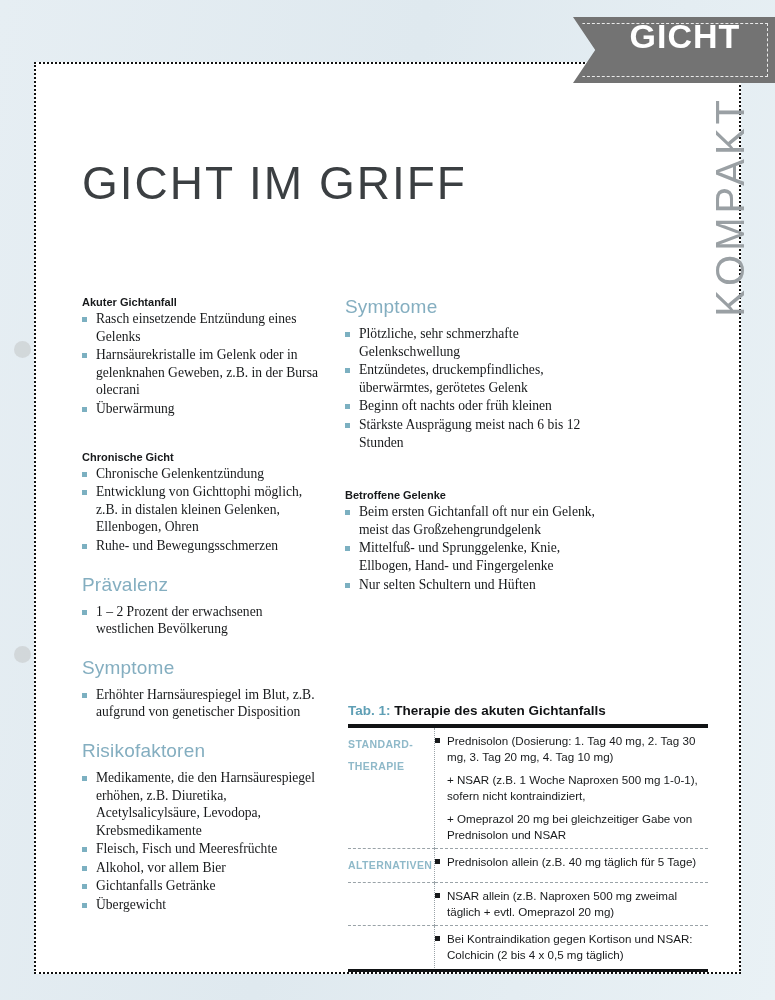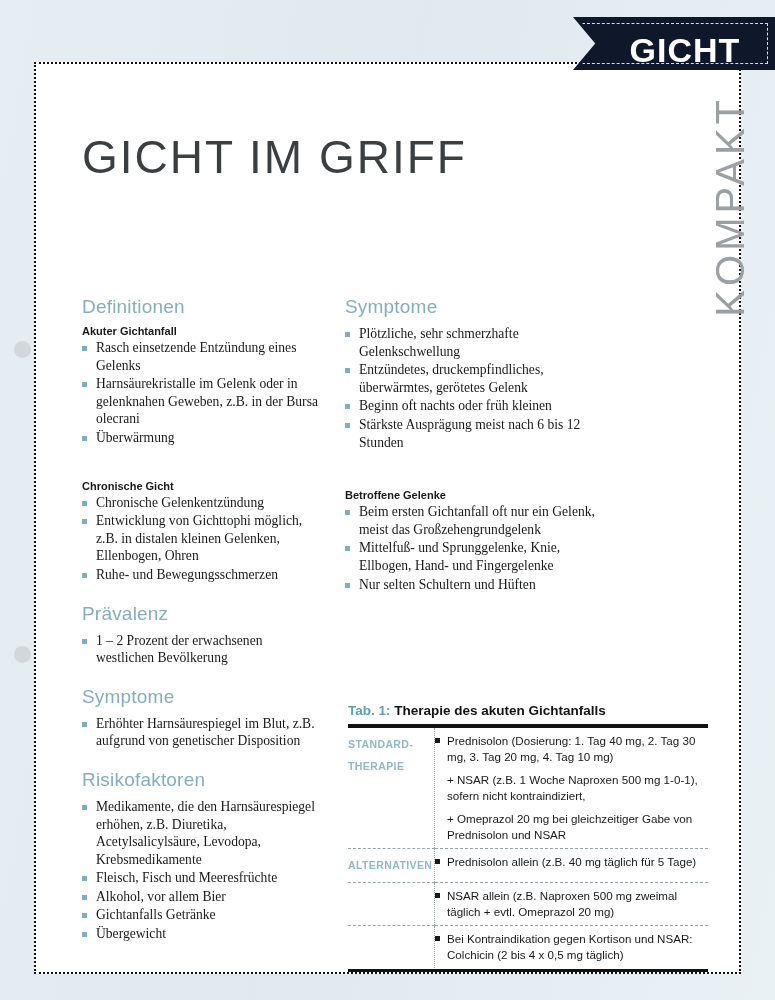--- a/index.html
+++ b/index.html
@@ -43,26 +43,26 @@
   }
   .margin-dot.d1 { left: 14px; top: 341px; }
   .margin-dot.d2 { left: 14px; top: 646px; }
 
   
   .banner {
     position: absolute;
     left: 573px;
     top: 17px;
     width: 202px;
-    height: 53px;
-    background: #0f172a;
+    height: 66px;
+    background: #737373;
     -webkit-clip-path: polygon(0 0, 100% 0, 100% 100%, 0 100%, 11% 50%);
     clip-path: polygon(0 0, 100% 0, 100% 100%, 0 100%, 11% 50%);
     display: flex;
-    align-items: flex-end;
+    align-items: flex-start;
     justify-content: center;
   }
   .banner-inner {
     position: absolute;
     left: 9px; top: 6px; right: 7px; bottom: 6px;
     border: 1px dashed rgba(255,255,255,.85);
     -webkit-clip-path: polygon(0 0, 100% 0, 100% 100%, 0 100%, 12% 50%);
     clip-path: polygon(0 0, 100% 0, 100% 100%, 0 100%, 12% 50%);
     pointer-events: none;
   }
@@ -88,21 +88,21 @@
     color: #9aa0a4;
     writing-mode: vertical-rl;
     transform: rotate(180deg);
     white-space: nowrap;
   }
 
   
   .doc-title {
     position: absolute;
     left: 82px;
-    top: 130px;
+    top: 156px;
     font-family: "Liberation Sans", sans-serif;
     font-weight: 300;
     font-size: 46px;
     letter-spacing: 2px;
     color: #3b3f42;
     white-space: nowrap;
   }
 
   
   .col {
@@ -248,21 +248,20 @@
   <span class="banner-text">GICHT</span>
 </div>
 
 <div class="kompakt">KOMPAKT</div>
 
 <div class="doc-title">GICHT IM GRIFF</div>
 
 <div class="col col-left">
 
   <div class="block tight">
-    <h2 class="section-title">Definitionen</h2>
     <h3 class="sub-title">Akuter Gichtanfall</h3>
     <ul class="blist">
       <li>Rasch einsetzende Entzündung eines Gelenks</li>
       <li>Harnsäurekristalle im Gelenk oder in gelenknahen Geweben, z.B. in der Bursa olecrani</li>
       <li>Überwärmung</li>
     </ul>
   </div>
 
   <div class="gap-lg"></div>
 

